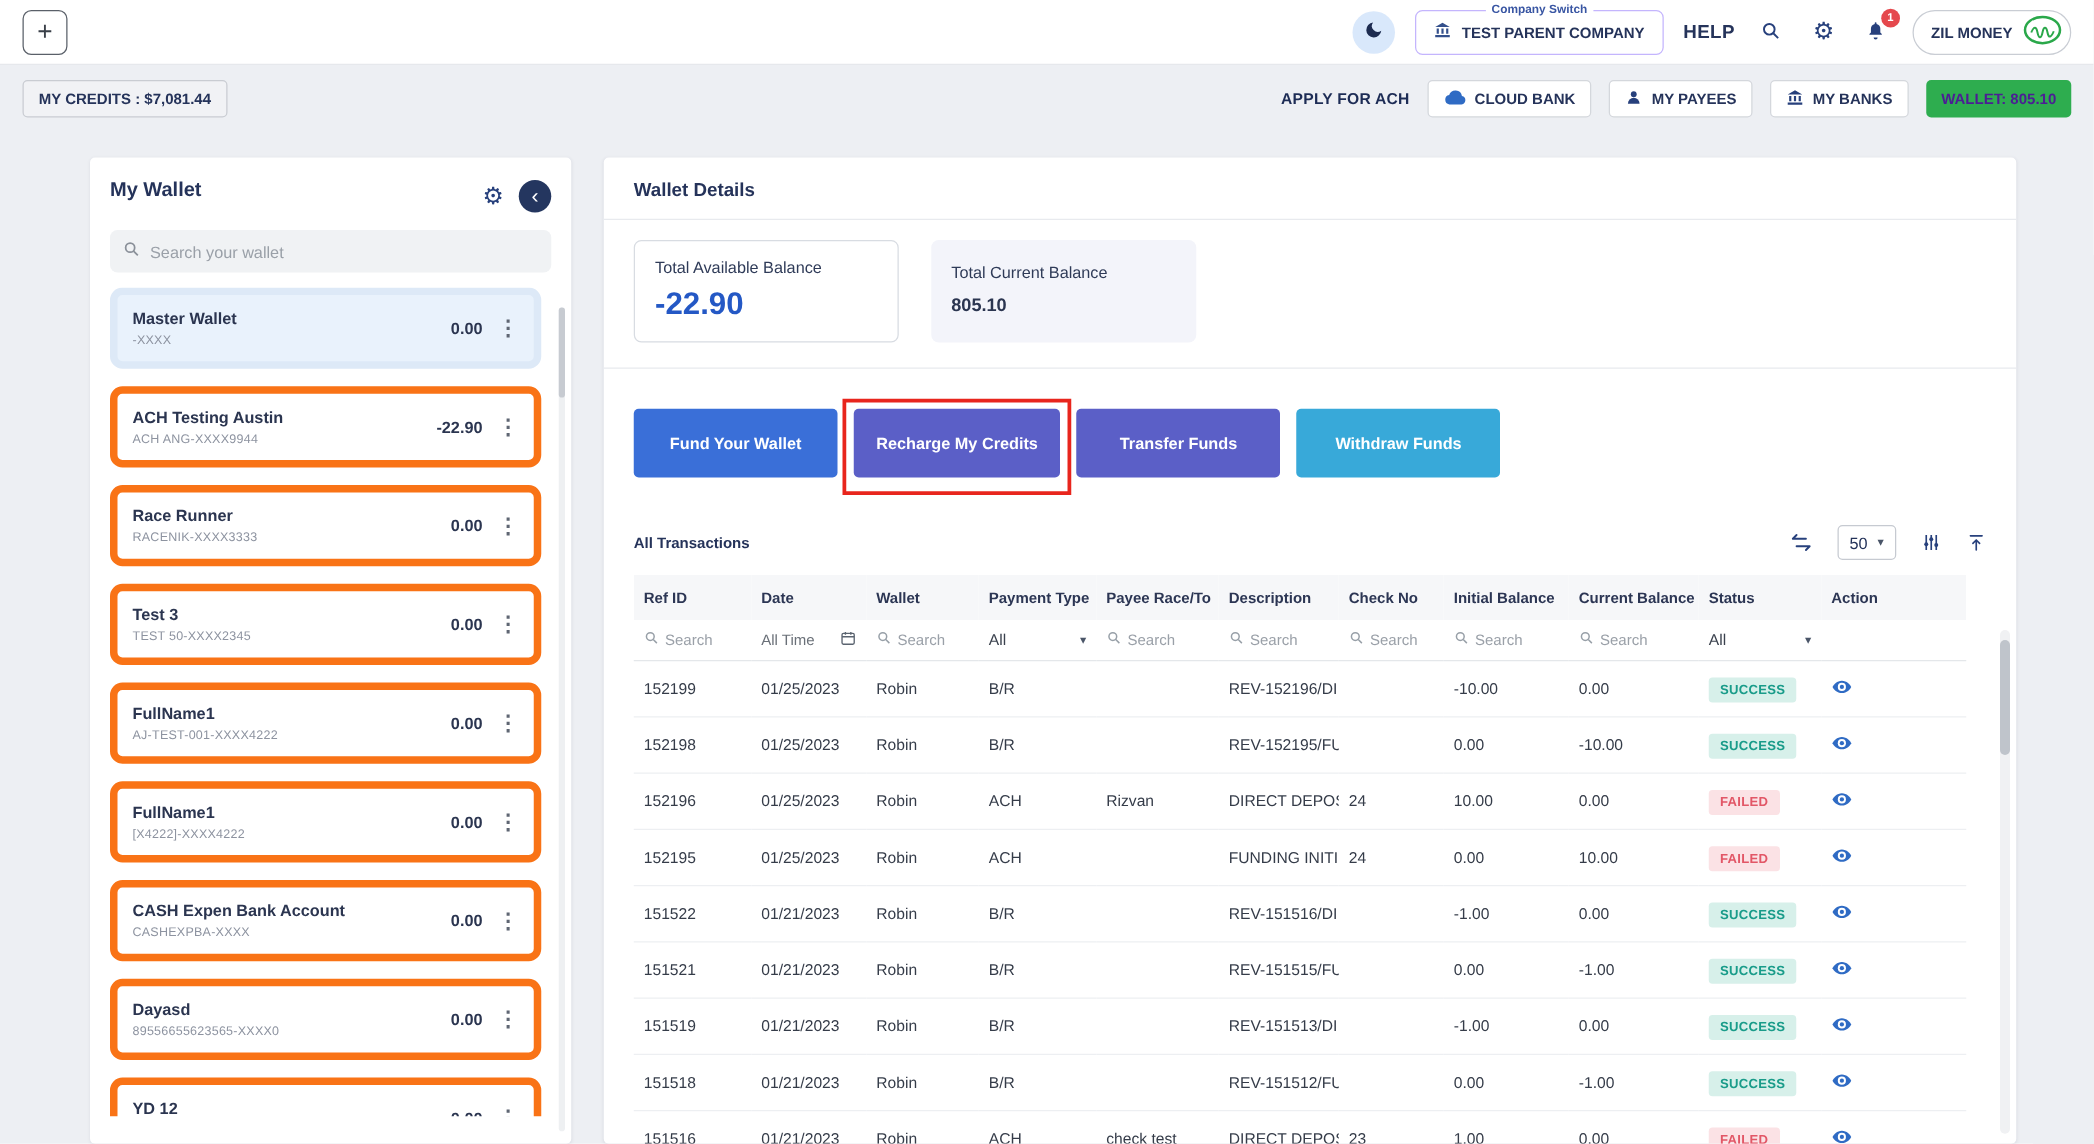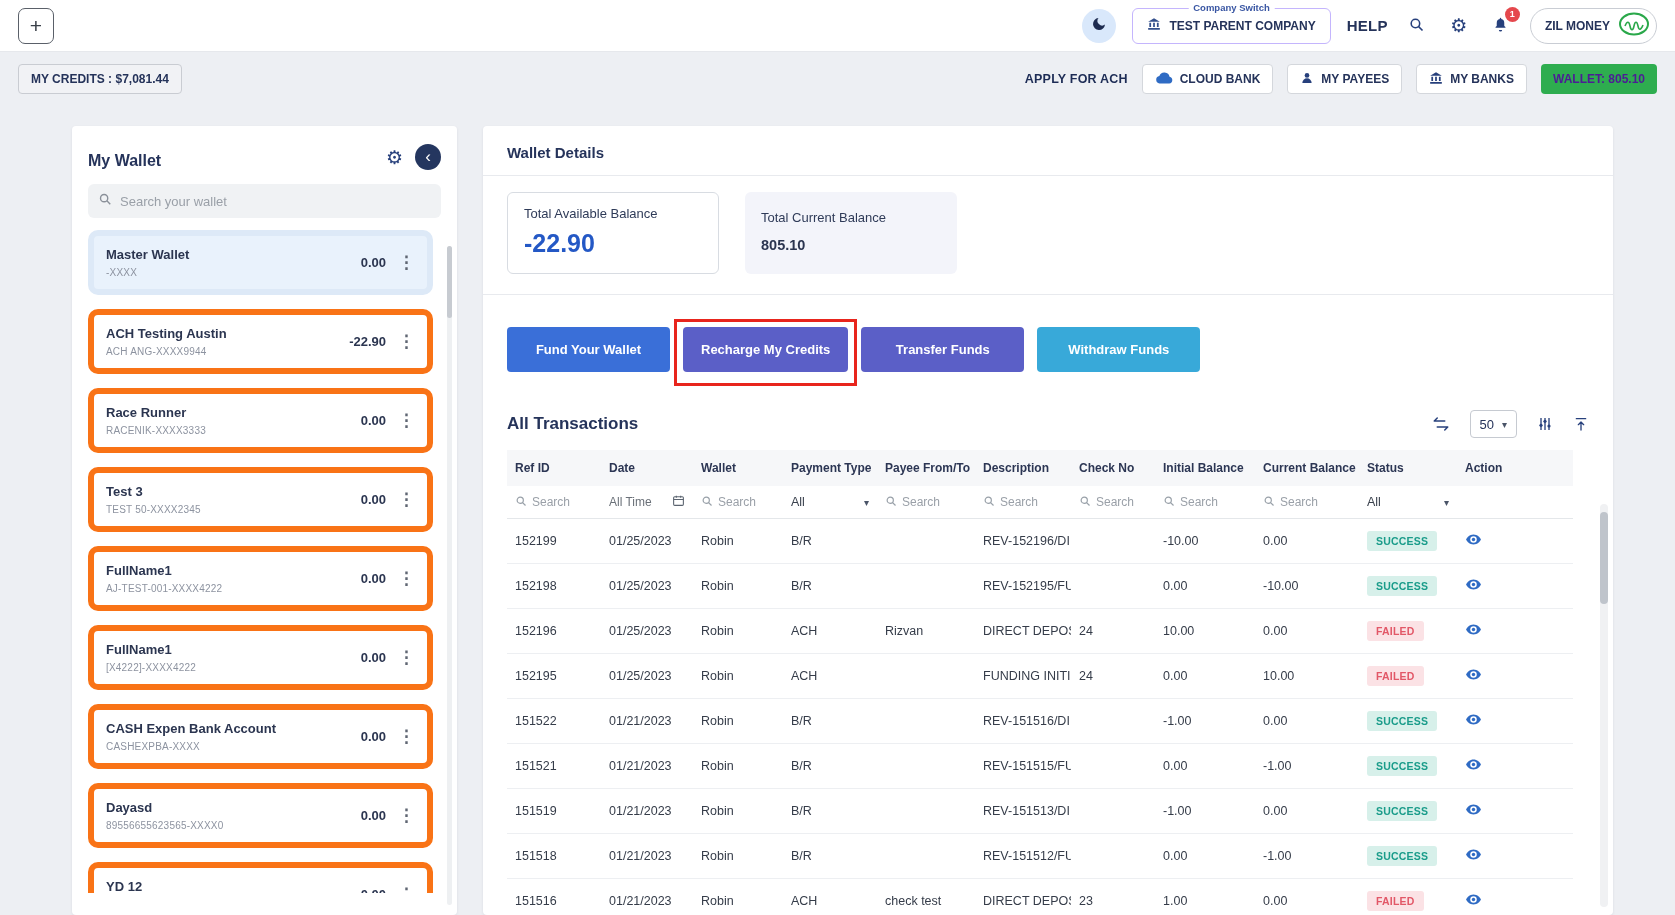--- a/index.html
+++ b/index.html
@@ -25,21 +25,21 @@
   .subheader-right{display:flex;align-items:center;gap:14px;}
   .apply-ach{font-size:12.5px;font-weight:bold;color:#1d2c55;letter-spacing:.2px;cursor:pointer;}
   .chip-btn{display:flex;align-items:center;gap:7px;background:#fff;border:1px solid #d4d7dc;border-radius:4px;height:30px;padding:0 12px;font-size:12px;font-weight:bold;color:#25335a;cursor:pointer;}
   .wallet-chip{background:#2ead4f;color:#4c1d95;border:none;border-radius:4px;height:30px;padding:0 12px;font-size:12px;font-weight:bold;cursor:pointer;}
 
   
   .main{display:flex;gap:26px;padding:0 62px 0 72px;margin-top:32px;height:789px;}
 
   
   .wallet-panel{width:385px;flex-shrink:0;background:#fff;border-radius:4px;box-shadow:0 1px 3px rgba(20,30,60,.08);padding:18px 16px 0;position:relative;overflow:hidden;}
-  .wp-head{display:flex;justify-content:space-between;align-items:flex-end;}
+  .wp-head{display:flex;justify-content:space-between;align-items:flex-start;}
   .wp-head h2{font-size:16px;color:#25335a;}
   .wp-head-icons{display:flex;align-items:center;gap:12px;}
   .collapse-btn{width:26px;height:26px;border-radius:50%;background:#24365f;color:#fff;border:none;font-size:17px;display:flex;align-items:center;justify-content:center;line-height:1;padding-bottom:2px;cursor:pointer;}
   .wp-search{margin-top:14px;background:#f0f2f4;border-radius:6px;height:34px;display:flex;align-items:center;gap:8px;padding:0 10px;}
   .wp-search input{border:none;background:transparent;outline:none;font-size:13px;color:#3a414d;width:100%;font-family:inherit;}
   ::placeholder{color:#9aa0a8;}
   .wp-list{margin-top:12px;height:calc(100% - 108px);overflow:hidden;padding-right:8px;}
   .wallet-item{border:6px solid #f97316;border-radius:10px;padding:11px 12px;margin-bottom:14px;display:flex;align-items:center;justify-content:space-between;background:#fff;cursor:pointer;min-height:57px;}
   .wallet-item.selected{background:#e9f2fc;border-color:#dde9f7;}
   .w-name{font-size:13px;font-weight:bold;color:#2b3550;}
@@ -57,24 +57,24 @@
   .balance-cards{display:flex;gap:26px;margin-top:16px;}
   .bal-card{border-radius:6px;padding:13px 16px;min-width:212px;min-height:82px;}
   .bal-card.outlined{border:1px solid #d8dce2;}
   .bal-card.tinted{background:#f3f4fa;padding-top:18px;}
   .bal-label{font-size:13px;color:#2f3b58;}
   .bal-value.blue{font-size:25px;font-weight:bold;color:#2458c5;margin-top:8px;}
   .bal-value.dark{font-size:14.5px;font-weight:bold;color:#2b3550;margin-top:12px;}
   .hr{margin:20px -24px 0;border-bottom:1px solid #e8eaee;}
   .actions-row{display:flex;gap:13px;margin-top:32px;}
   .btn-wrap{position:relative;}
-  .action-btn{height:45px;min-width:163px;padding:0 18px;border:none;border-radius:4px;color:#fff;font-size:13px;font-weight:bold;font-family:inherit;cursor:pointer;}
+  .action-btn{height:55px;min-width:163px;padding:0 18px;border:none;border-radius:4px;color:#fff;font-size:13px;font-weight:bold;font-family:inherit;cursor:pointer;}
   .annotation-box{position:absolute;left:-9px;right:-9px;top:-8px;bottom:-14px;border:3px solid #e8251d;pointer-events:none;}
   .trans-header{display:flex;align-items:center;justify-content:space-between;margin-top:38px;}
-  .trans-header h3{font-size:17px;color:#25335a;}
+  .trans-header h3{font-size:12px;color:#25335a;}
   .trans-tools{display:flex;align-items:center;gap:20px;}
   .tool{display:inline-flex;cursor:pointer;}
   .page-size{display:flex;align-items:center;gap:8px;border:1px solid #c6cad1;border-radius:4px;height:28px;padding:0 9px;font-size:13px;color:#25335a;cursor:pointer;}
   .chev{font-size:10px;color:#4a5568;}
 
   
   .table-wrap{margin-top:12px;padding-right:16px;}
   table{width:100%;border-collapse:collapse;table-layout:fixed;}
   thead th{background:#f6f7f9;font-size:12px;font-weight:bold;color:#2c3654;text-align:left;padding:11px 8px;white-space:nowrap;overflow:hidden;}
   .filter-row td{padding:7px 8px;border-bottom:1px solid #e4e7ea;background:#fff;}
@@ -353,21 +353,21 @@
           <col style="width:104px">
             <col style="width:98px">
             <col style="width:116px">
         </colgroup>
         <thead>
           <tr>
               <th class="th">Ref ID</th>
               <th class="th">Date</th>
               <th class="th">Wallet</th>
               <th class="th">Payment Type</th>
-              <th class="th">Payee From/To</th>
+              <th class="th">Payee Race/To</th>
               <th class="th">Description</th>
               <th class="th">Check No</th>
               <th class="th">Initial Balance</th>
               <th class="th">Current Balance</th>
               <th class="th">Status</th>
               <th class="th">Action</th>
             </tr>
           <tr class="filter-row">
               <td class="filter-cell">
                 <span class="f-box">

